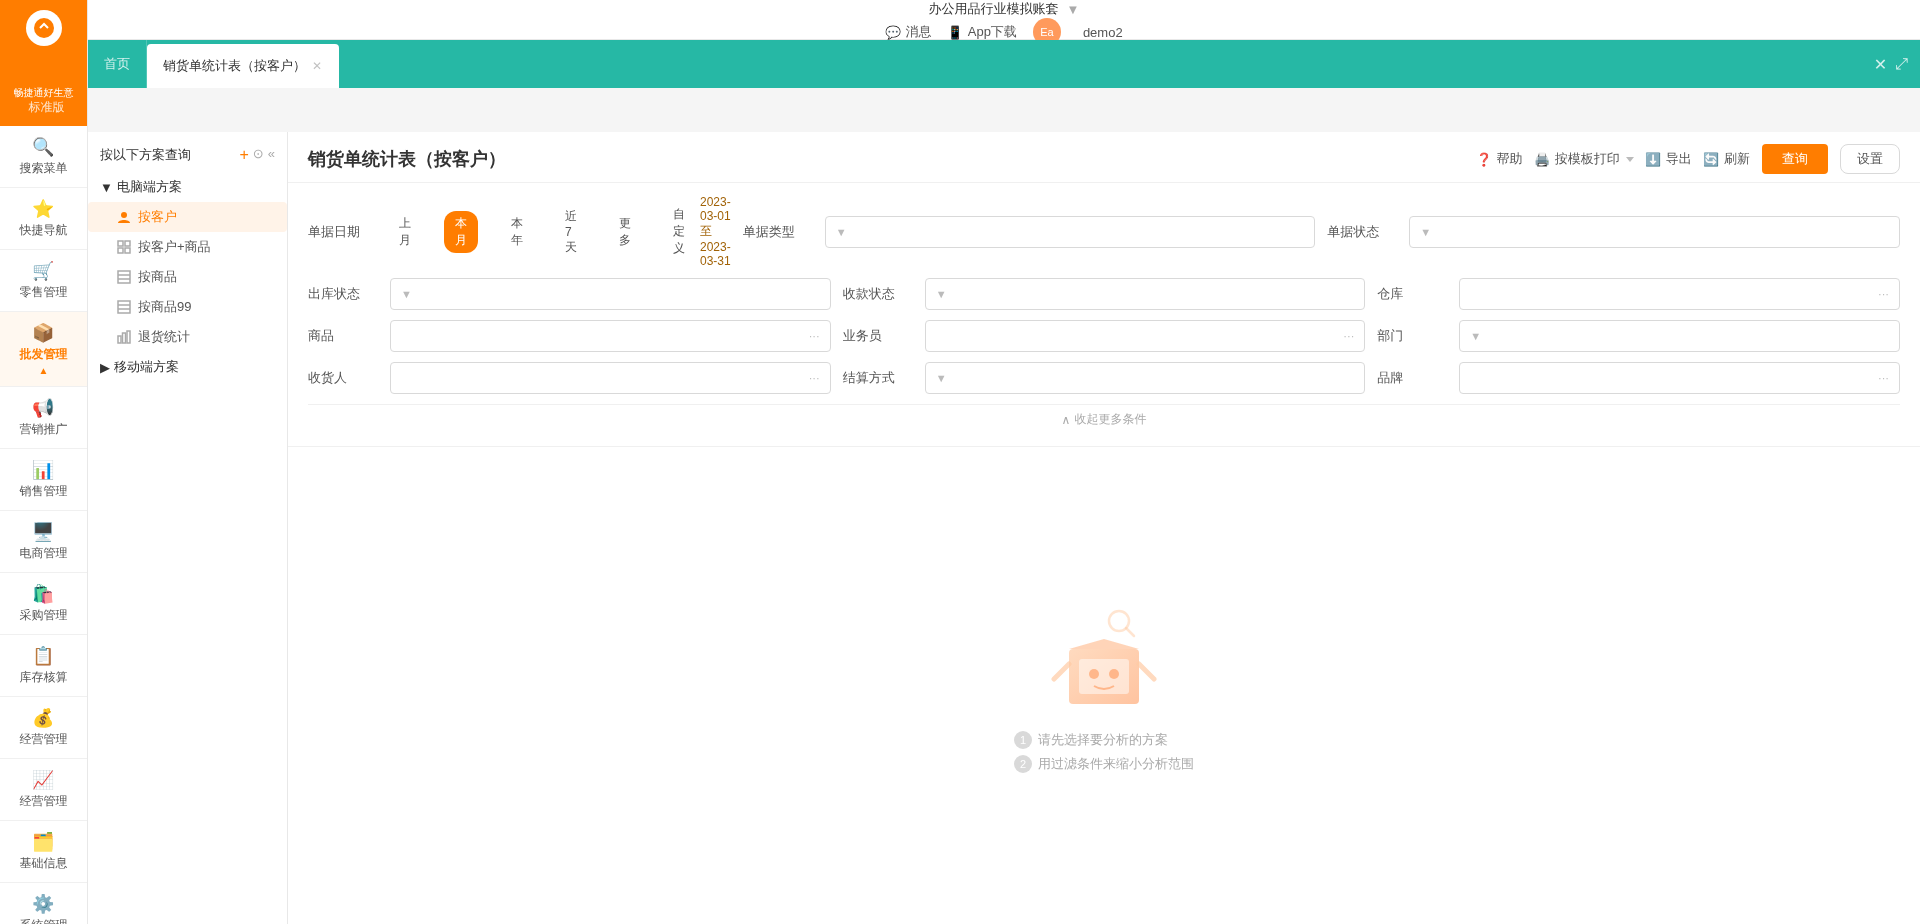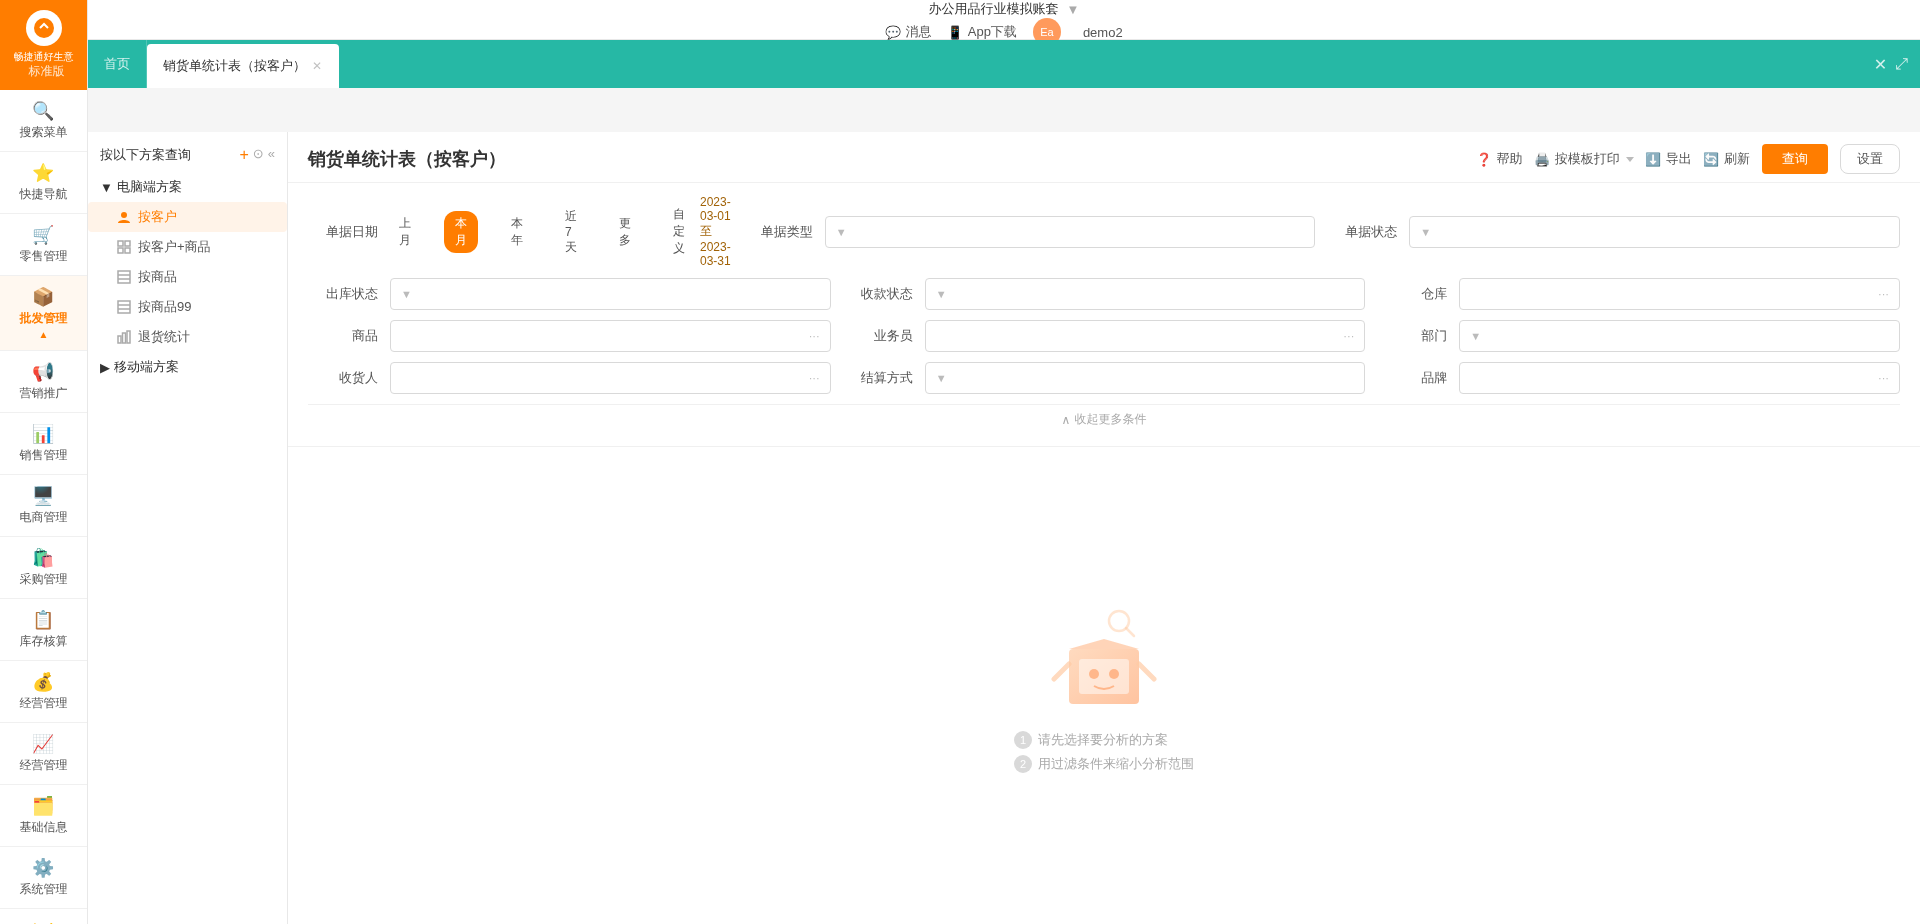--- a/index.html
+++ b/index.html
@@ -262,21 +262,20 @@
       border-bottom: 1px solid #f0f0f0;
     }
     .filter-row {
       display: flex;
       align-items: center;
       margin-bottom: 10px;
       gap: 12px;
     }
     .filter-label {
       width: 70px;
-      text-align: right;
       color: #555;
       font-size: 13px;
       flex-shrink: 0;
     }
     .filter-control {
       flex: 1;
       display: flex;
       align-items: center;
       border: 1px solid #d9d9d9;
       border-radius: 4px;
@@ -390,21 +389,21 @@
 <body>
 
 <div class="sidebar">
   <div class="sidebar-logo">
     <div class="logo-icon">
       <svg viewBox="0 0 24 24" fill="#ff7d00">
           <circle cx="12" cy="12" r="10"></circle>
           <path d="M8 12 l4-4 l4 4" stroke="#fff" stroke-width="2" fill="none"></path>
         </svg>
     </div>
-    <span style="font-size:10px;text-align:center;line-height:1.3;">畅捷通好生意</span>
+    <span style="font-size:10px;text-align:center;line-height:1.3;margin-top:36px;">畅捷通好生意</span>
     <span style="font-size:12px;opacity:0.8;margin-left:6px;">标准版</span>
   </div>
 
   <div class="sidebar-item">
     <span class="icon">🔍</span>
     <span>搜索菜单</span>
   </div>
   <div class="sidebar-item">
     <span class="icon">⭐</span>
     <span>快捷导航</span>

